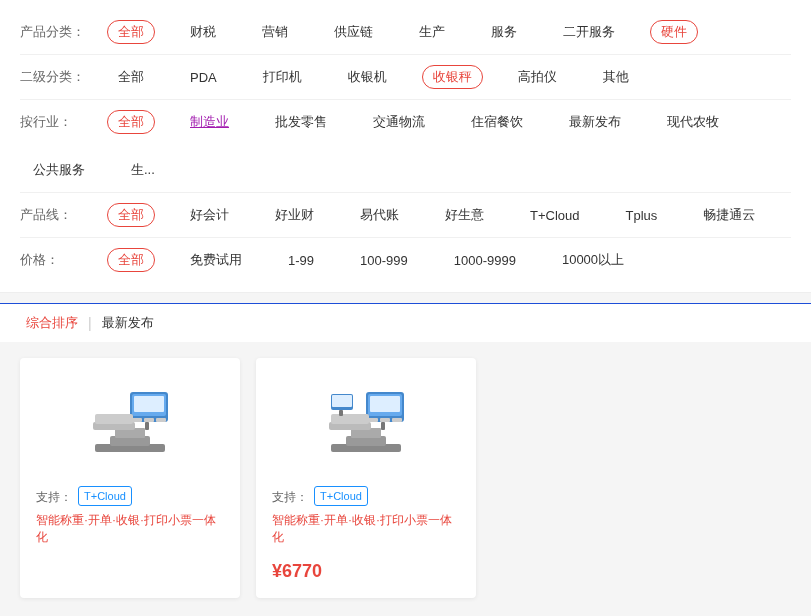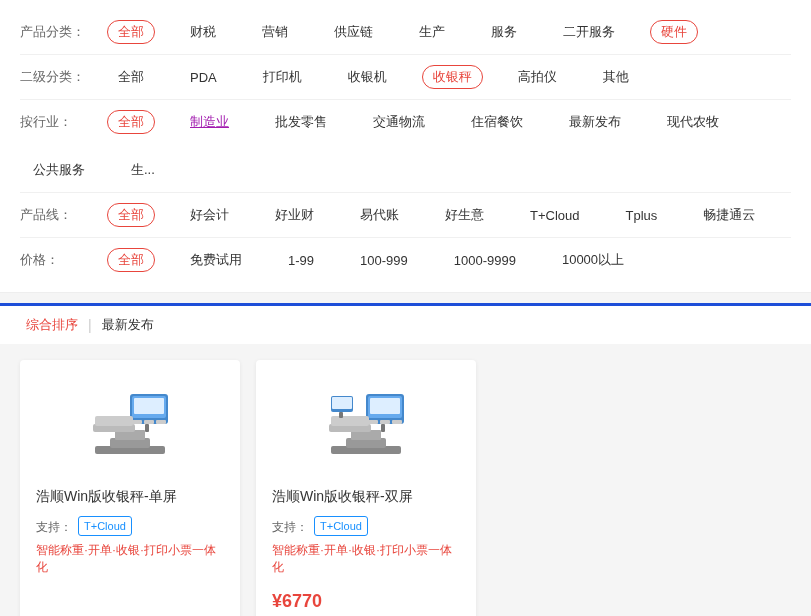--- a/index.html
+++ b/index.html
@@ -49,21 +49,21 @@
       color: #a21caf;
       text-decoration: underline;
     }
     .sort-bar {
       background: #fff;
       margin: 10px 0 0 0;
       padding: 8px 20px;
       display: flex;
       align-items: center;
       gap: 0;
-      border-top: 3px solid #1d4ed8;
+      border-top: 1px solid #1d4ed8;
     }
     .sort-item {
       cursor: pointer;
       font-size: 13px;
       padding: 2px 6px;
     }
     .sort-item.active {
       color: #e8453c;
     }
     .sort-divider {
@@ -216,21 +216,20 @@
         <rect x="47" y="34" width="10" height="4" rx="1" fill="#ccc"></rect>
         <rect x="59" y="34" width="10" height="4" rx="1" fill="#ccc"></rect>
         <rect x="71" y="34" width="10" height="4" rx="1" fill="#ccc"></rect>
 
         <rect x="60" y="38" width="4" height="8" rx="1" fill="#777"></rect>
 
         <rect x="8" y="38" width="42" height="8" rx="2" fill="#bbbbbb"></rect>
         <rect x="10" y="30" width="38" height="10" rx="2" fill="#cccccc"></rect>
       </svg>
     </div>
-    <div class="product-title">浩顺Win版收银秤-单屏</div>
     <div class="product-support">
       <span>支持：</span>
       <span class="support-badge">T+Cloud</span>
     </div>
     <div class="product-desc">智能称重·开单·收银·打印小票一体化</div>
   </div>
 
   <div class="product-card">
     <div class="product-image">
       <svg class="pos-svg" viewBox="0 0 90 80" xmlns="http://www.w3.org/2000/svg">
@@ -250,21 +249,20 @@
         <rect x="60" y="38" width="4" height="8" rx="1" fill="#777"></rect>
 
         <rect x="8" y="38" width="42" height="8" rx="2" fill="#bbbbbb"></rect>
         <rect x="10" y="30" width="38" height="10" rx="2" fill="#cccccc"></rect>
 
         <rect x="10" y="10" width="22" height="16" rx="2" fill="#4488cc"></rect>
         <rect x="11" y="11" width="20" height="12" rx="1" fill="#ddeeff"></rect>
         <rect x="18" y="26" width="4" height="6" rx="1" fill="#777"></rect>
       </svg>
     </div>
-    <div class="product-title">浩顺Win版收银秤-双屏</div>
     <div class="product-support">
       <span>支持：</span>
       <span class="support-badge">T+Cloud</span>
     </div>
     <div class="product-desc">智能称重·开单·收银·打印小票一体化</div>
     <div class="product-price">¥6770</div>
   </div>
 </div>
 
 </body></html>

